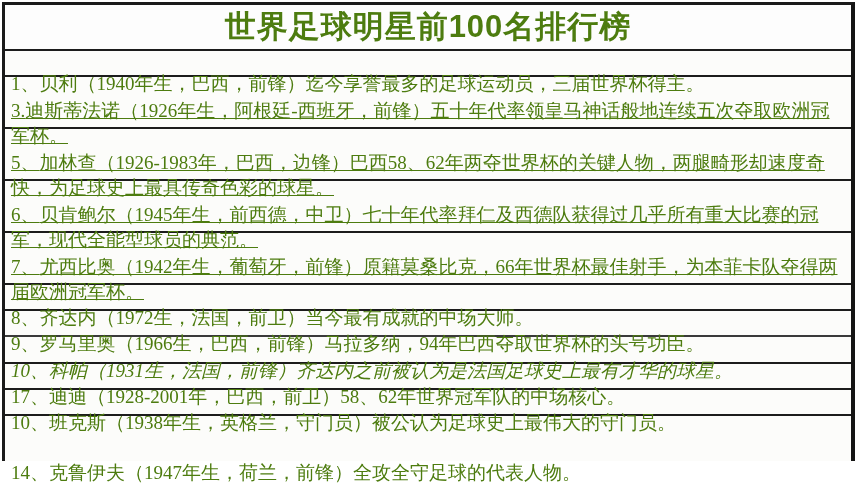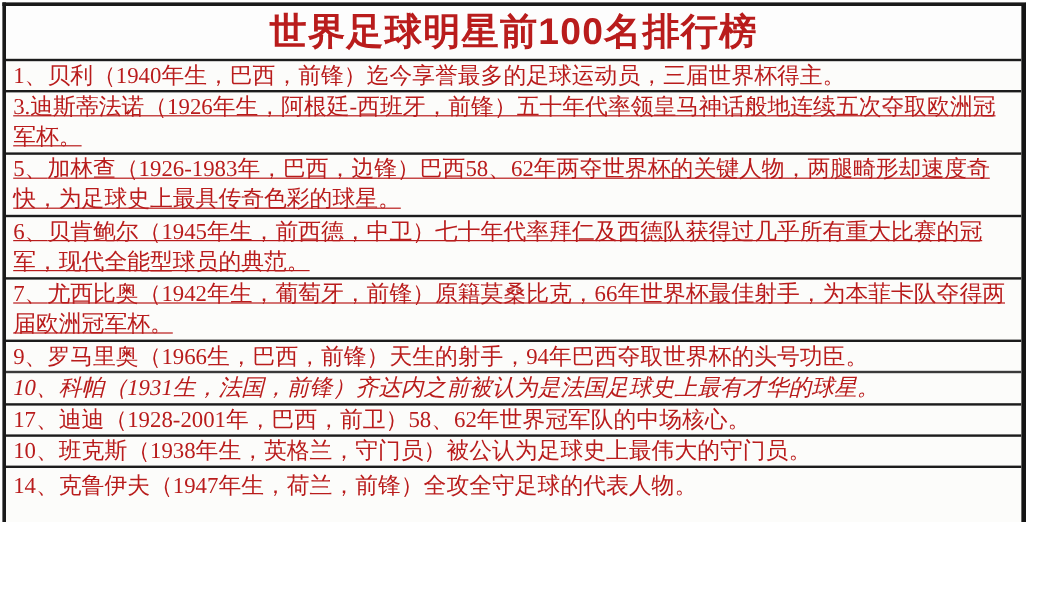--- a/index.html
+++ b/index.html
@@ -3,21 +3,21 @@
 <meta charset="utf-8">
 <style>
   html, body { margin: 0; padding: 0; background: #ffffff; }
   #page {
     position: relative;
     width: 866px;
     height: 500px;
     background: #ffffff;
     overflow: hidden;
     font-family: "Liberation Serif", "DejaVu Serif", serif;
-    color: #b91c1c;
+    color: #4d7c0f;
   }
   #ranking-table {
     position: absolute;
     left: 2px;
     top: 2px;
     width: 853px;
     border-left: 3px solid #1a1a1a;
     border-right: 4px solid #141414;
     border-top: 3px solid #1a1a1a;
     background: #fcfcfb;
@@ -40,21 +40,21 @@
   .row {
     border-top: 2px solid #1c1c1c;
     box-sizing: border-box;
     padding: 0 10px 0 6px;
     font-size: 19px;
     line-height: 25px;
     display: flex;
     align-items: center;
     background: #fcfcfa;
   }
-  .row .row-text-wrap { display: block; }
+  .row .row-text-wrap { display: block; margin-top: 41px; }
   .r-1line  { height: 26px; }
   .r-1line-a{ height: 27px; }
   .r-2line  { height: 52px; text-decoration: underline; }
   .r-last   { height: 47px; align-items: flex-start; padding-top: 3px; }
   .row-num  { white-space: pre; }
   
   .gray-sep { border-top-color: #3a3a3a; font-style: italic; }
 </style>
 </head>
 <body>
@@ -81,23 +81,26 @@
     </div>
 
     <div class="row r-2line">
       <span class="row-text-wrap"><span class="row-num">6、</span><span>贝肯鲍尔（1945年生，前西德，中卫）七十年代率拜仁及西德队获得过几乎所有重大比赛的冠军，现代全能型球员的典范。</span></span>
     </div>
 
     <div class="row r-2line">
       <span class="row-text-wrap"><span class="row-num">7、</span><span>尤西比奥（1942年生，葡萄牙，前锋）原籍莫桑比克，66年世界杯最佳射手，为本菲卡队夺得两届欧洲冠军杯。</span></span>
     </div>
 
+    <div class="row r-1line">
+      <span class="row-text-wrap"><span class="row-num">8、</span><span>齐达内（1972生，法国，前卫）当今最有成就的中场大师。</span></span>
+    </div>
 
     <div class="row r-1line">
-      <span class="row-text-wrap"><span class="row-num">9、</span><span>罗马里奥（1966生，巴西，前锋）天生的射手，94年巴西夺取世界杯的头号功臣。</span></span>
+      <span class="row-text-wrap"><span class="row-num">9、</span><span>罗马里奥（1966生，巴西，前锋）马拉多纳，94年巴西夺取世界杯的头号功臣。</span></span>
     </div>
 
     <div class="row r-1line-a gray-sep">
       <span class="row-text-wrap"><span class="row-num">10、</span><span>科帕（1931生，法国，前锋）齐达内之前被认为是法国足球史上最有才华的球星。</span></span>
     </div>
 
     <div class="row r-1line">
       <span class="row-text-wrap"><span class="row-num">17、</span><span>迪迪（1928-2001年，巴西，前卫）58、62年世界冠军队的中场核心。</span></span>
     </div>
 

